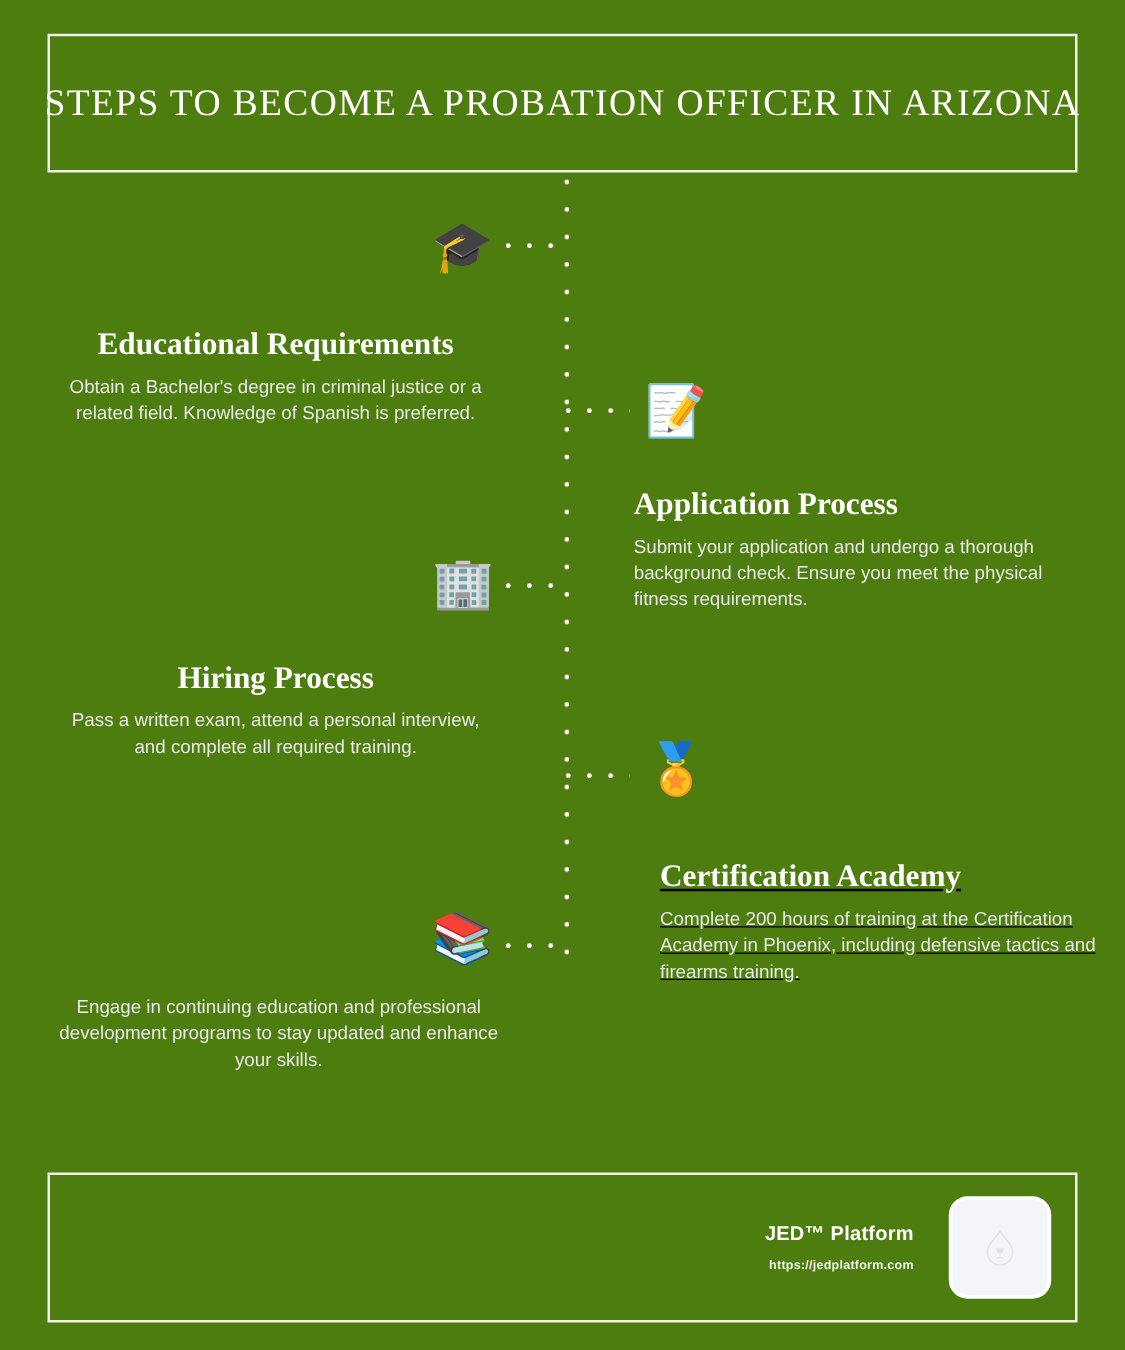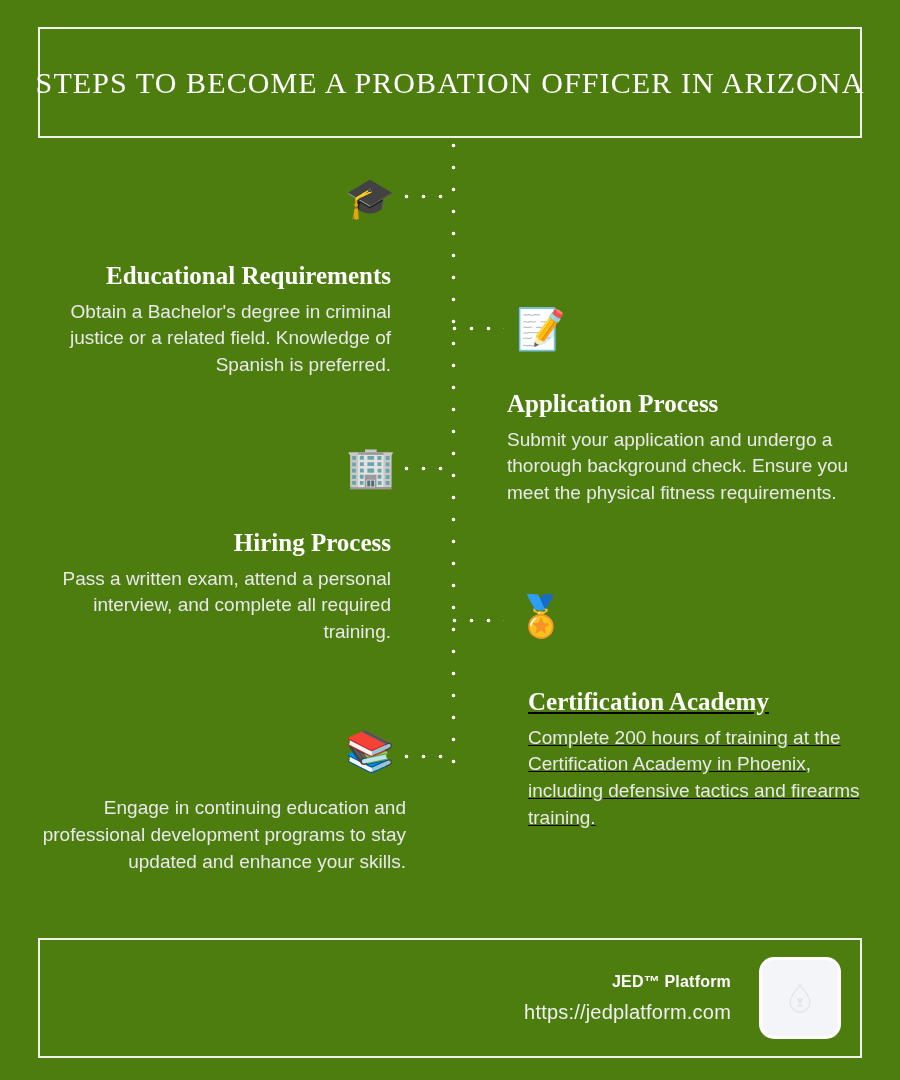--- a/index.html
+++ b/index.html
@@ -63,27 +63,27 @@
   .step-title {
     font-family: "Liberation Serif", "DejaVu Serif", serif;
     font-size: 25px;
     font-weight: 700;
     color: #ffffff;
     line-height: 1.06;
     margin: 0 0 9px 0;
   }
   .step-desc {
     font-family: "Liberation Sans", sans-serif;
-    font-size: 19px;
+    font-size: 15px;
     color: #e9e9ea;
     line-height: 1.42;
     margin: 0;
   }
   .side-left .step-title,
-  .side-left .step-desc { text-align: right; }
+  .side-left .step-desc { text-align: center; }
   .side-right .step-title,
   .side-right .step-desc { text-align: left; }
 
   .step-emoji {
     position: absolute;
     font-size: 40px;
     line-height: 1;
     font-family: "DejaVu Sans", sans-serif;
     user-select: none;
   }
@@ -122,22 +122,22 @@
   #footer-brand {
     font-family: "Liberation Sans", sans-serif;
     font-size: 16px;
     font-weight: 700;
     color: #ffffff;
     letter-spacing: 0.2px;
     margin-bottom: 10px;
   }
   #footer-url {
     font-family: "Liberation Sans", sans-serif;
-    font-size: 20px;
-    font-weight: 400;
+    font-size: 10px;
+    font-weight: 700;
     color: #f0f0f0;
     letter-spacing: 0.2px;
   }
   #footer-logo {
     width: 76px;
     height: 76px;
     border-radius: 12px;
     background: #f4f5f8;
     box-shadow: 0 0 0 3px #ffffff;
     display: flex;

